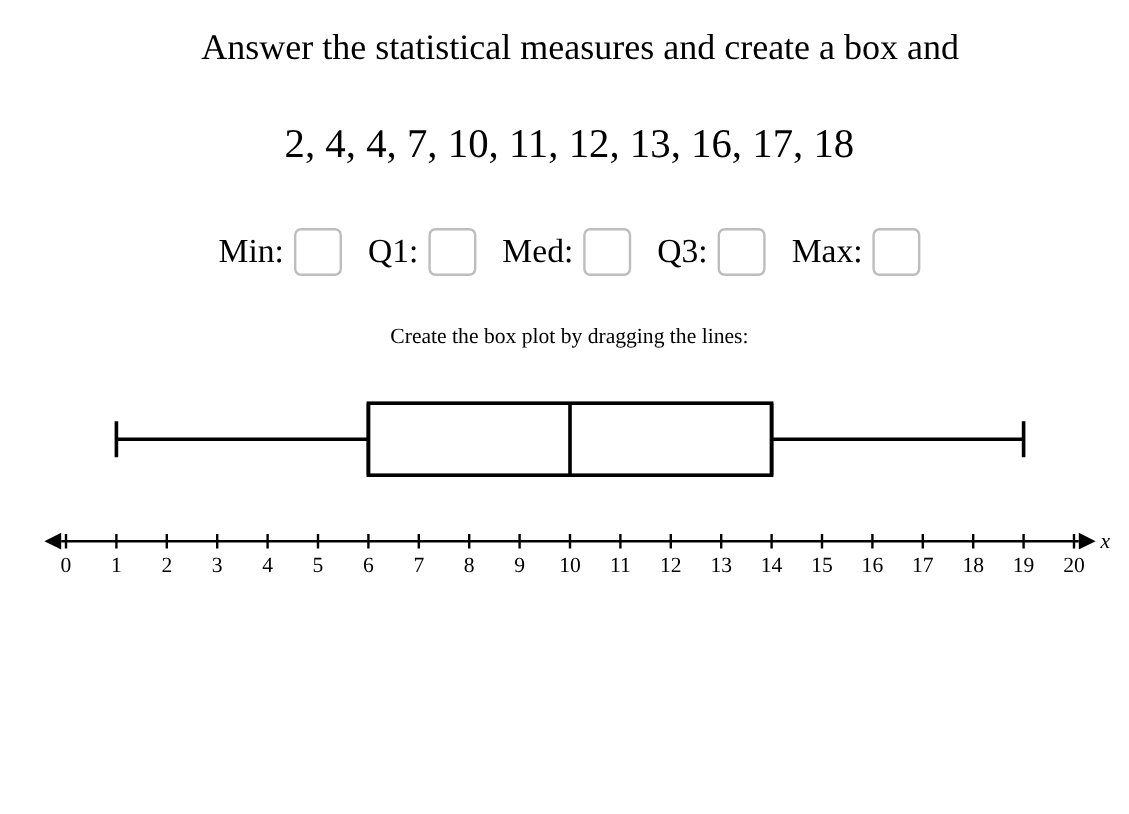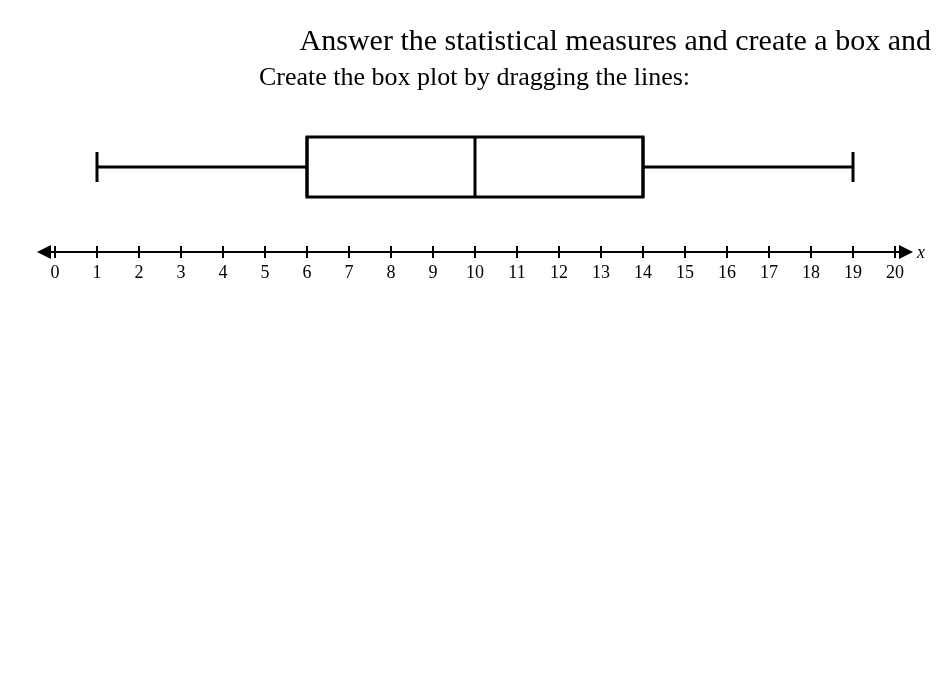--- a/index.html
+++ b/index.html
@@ -10,21 +10,21 @@
     background: #ffffff;
     font-family: Georgia, 'Times New Roman', serif;
     color: #000000;
   }
   .container {
     padding: 18px 10px 0 18px;
   }
   .prompt {
     font-size: 30px;
     line-height: 1.45;
-    text-align: right;
+    text-align: center;
     margin-left: 18px;
   }
   .data-list {
     font-size: 34px;
     text-align: center;
     margin: 40px 0 50px 0;
   }
   .measures-row {
     display: flex;
     justify-content: center;
@@ -46,21 +46,21 @@
     height: 36px;
     border: 2px solid #bdbdbd;
     border-radius: 6px;
     background: #ffffff;
     text-align: center;
     font-size: 20px;
     font-family: inherit;
     padding: 0;
   }
   .drag-instruction {
-    font-size: 26px;
+    font-size: 18px;
     text-align: center;
     margin-bottom: 35px;
   }
   .chart-area {
     position: relative;
     width: 900px;
     height: 170px;
     margin: 0 auto;
   }
   .chart-area svg {
@@ -102,21 +102,44 @@
 </style>
 </head>
 <body>
 
 <div class="container">
 
   <div class="prompt">
     <span>Answer the statistical measures and create a box and</span><br>
   </div>
 
-
+  <div class="data-list">2, 4, 4, 7, 10, 11, 12, 13, 16, 17, 18</div>
+
+  <div class="measures-row">
+    <div class="measure-group">
+      <span class="label">Min:</span>
+      <input class="input-box" type="text" value="" style="">
+    </div>
+    <div class="measure-group">
+      <span class="label">Q1:</span>
+      <input class="input-box" type="text" value="" style="">
+    </div>
+    <div class="measure-group">
+      <span class="label">Med:</span>
+      <input class="input-box" type="text" value="" style="">
+    </div>
+    <div class="measure-group">
+      <span class="label">Q3:</span>
+      <input class="input-box" type="text" value="" style="">
+    </div>
+    <div class="measure-group">
+      <span class="label">Max:</span>
+      <input class="input-box" type="text" value="" style="">
+    </div>
+  </div>
 
   <div class="drag-instruction">Create the box plot by dragging the lines:</div>
 
   <div class="chart-area">
     <svg id="chart-svg" width="900" height="170">
         <line x1="72" y1="40" x2="282" y2="40" class="boxplot-line"></line>
         <line x1="618" y1="40" x2="828" y2="40" class="boxplot-line"></line>
         <rect x="282" y="10" width="336" height="60" class="boxplot-rect"></rect>
         <line x1="72" y1="25" x2="72" y2="55" class="boxplot-line drag-handle"></line>
         <line x1="282" y1="10" x2="282" y2="70" class="boxplot-line drag-handle"></line>

